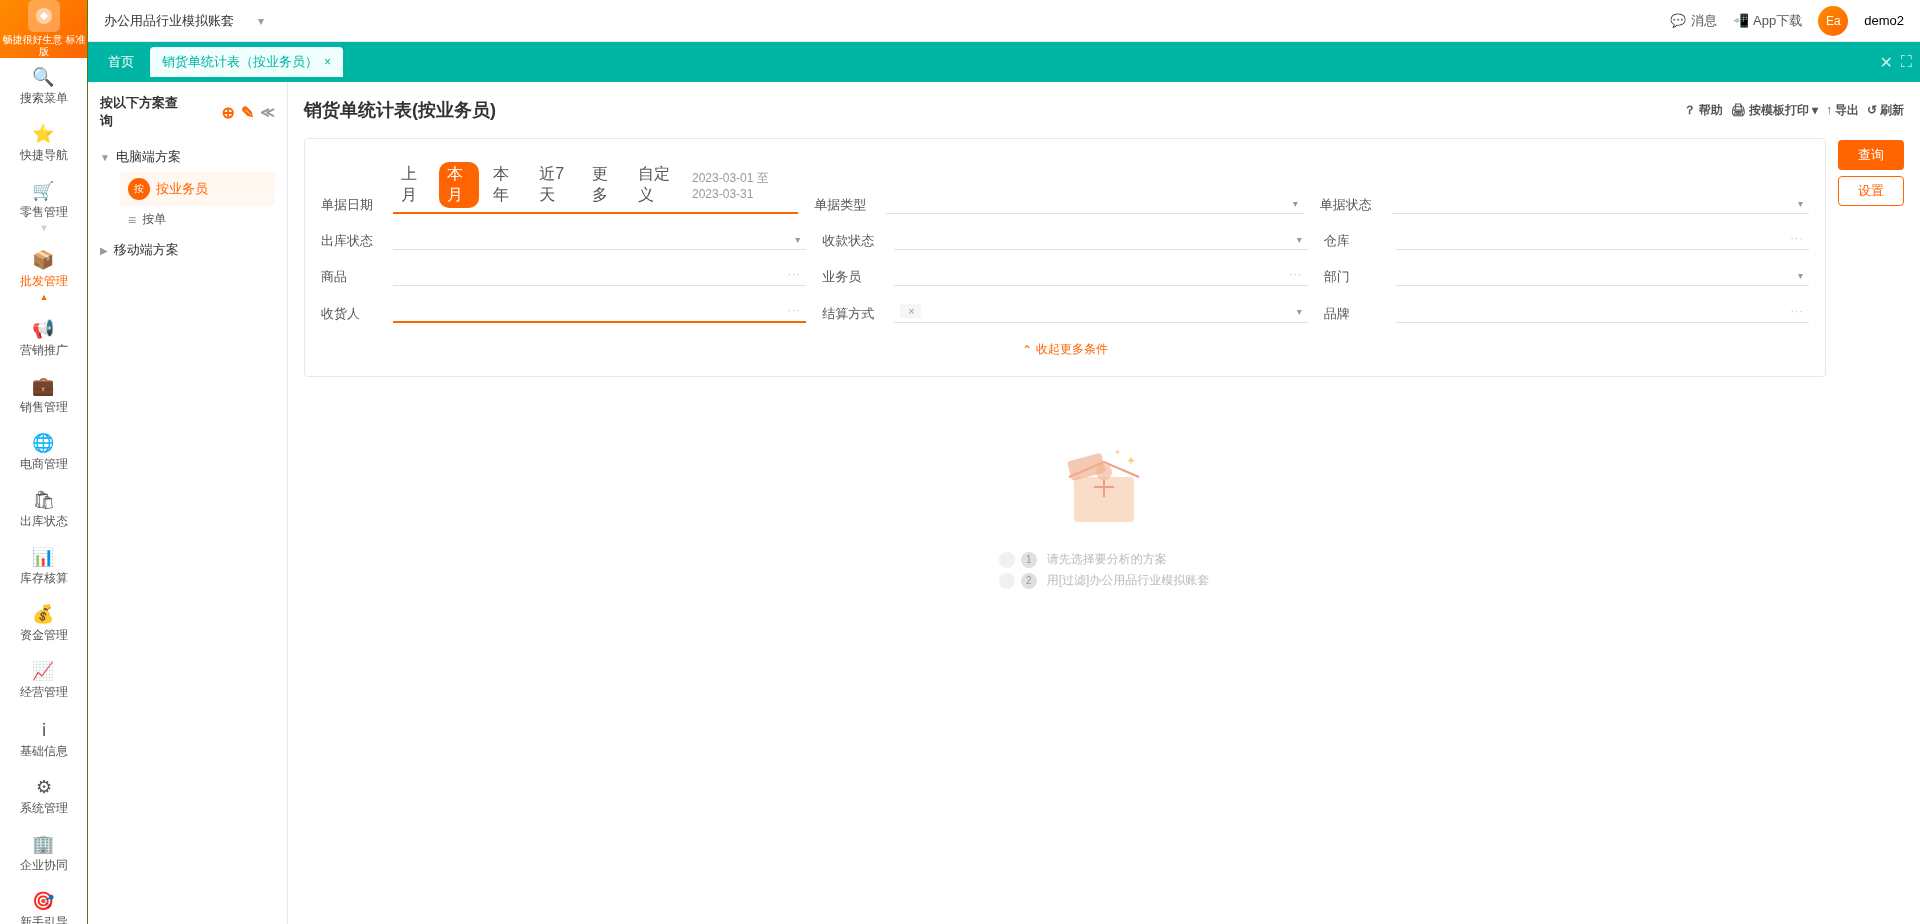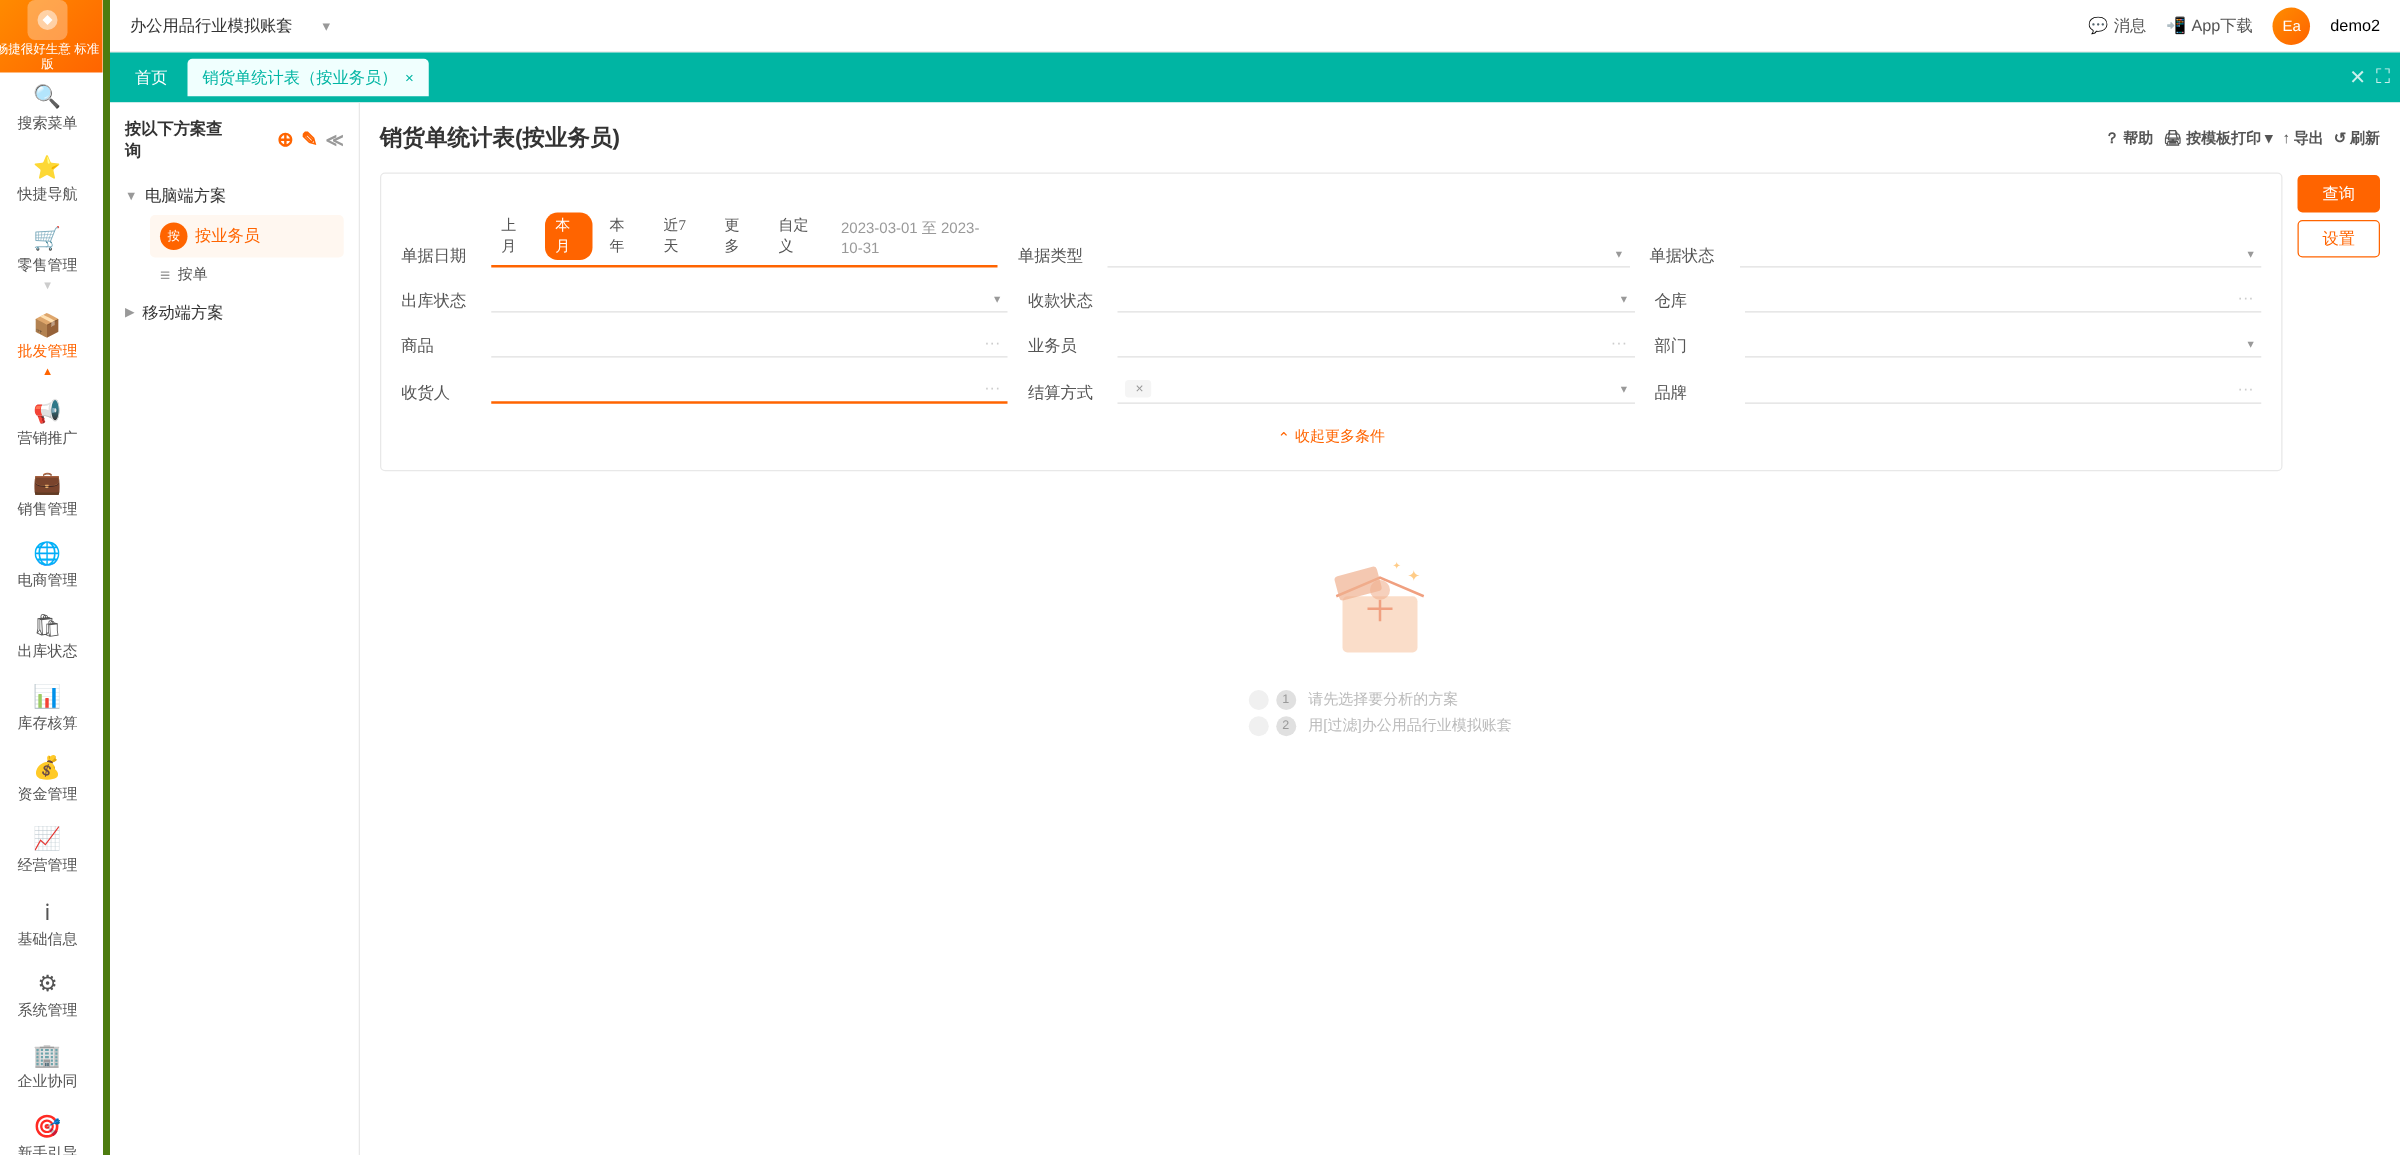--- a/index.html
+++ b/index.html
@@ -4,22 +4,22 @@
   <style>
     * { box-sizing: border-box; margin: 0; padding: 0; }
     body { font-family: "Microsoft YaHei", Arial, sans-serif; font-size: 13px; background: #f5f5f5; display: flex; height: 924px; overflow: hidden; }
 
     
     .sidebar {
       width: 88px;
       background: #fff;
       display: flex;
       flex-direction: column;
-      align-items: flex-end;
-      border-right: 6px solid #4d7c0f;
+      align-items: flex-start;
+      border-right: 1px solid #4d7c0f;
       flex-shrink: 0;
       height: 100%;
       overflow-y: auto;
     }
     .sidebar-logo {
       width: 88px;
       height: 60px;
       background: linear-gradient(135deg, #ff8c00, #ff6400);
       display: flex;
       flex-direction: column;
@@ -235,23 +235,22 @@
       color: #555;
       font-size: 13px;
       white-space: nowrap;
       min-width: 56px;
     }
     .filter-tabs { display: flex; gap: 6px; align-items: center; }
     .filter-tab {
       padding: 2px 8px;
       border-radius: 3px;
       cursor: pointer;
-      font-size: 12px;
+      font-size: 16px;
       color: #555;
-      font-family: Liberation Serif, serif;
     }
     .filter-tab.active {
       background: #ff6400;
       color: white;
       border-radius: 10px;
     }
     .filter-date-range { font-size: 12px; color: #999; margin-left: 4px; }
     .filter-dropdown {
       display: flex;
       align-items: center;
@@ -538,21 +537,21 @@
           <div class="filter-row">
             <span class="filter-label">单据日期</span>
             <div style="display:flex;align-items:center;flex:1;border-bottom:2px solid #ff6400;padding:4px 0;">
               <div class="filter-tabs">
                 <span class="filter-tab">上月</span>
                 <span class="filter-tab active">本月</span>
                 <span class="filter-tab">本年</span>
                 <span class="filter-tab">近7天</span>
                 <span class="filter-tab">更多</span>
                 <span class="filter-tab">自定义</span>
-                <span class="filter-date-range">2023-03-01 至 2023-10-31</span>
+                <span class="filter-date-range">2023-03-01 至 2023-03-31</span>
               </div>
             </div>
             <span class="filter-label" style="min-width:56px;margin-top:45px;">单据类型</span>
             <div class="filter-dropdown" style="flex:1;">
               <span></span>
               <span class="filter-dropdown-arrow">▾</span>
             </div>
             <span class="filter-label" style="min-width:56px;">单据状态</span>
             <div class="filter-dropdown" style="flex:1;">
               <span></span>

